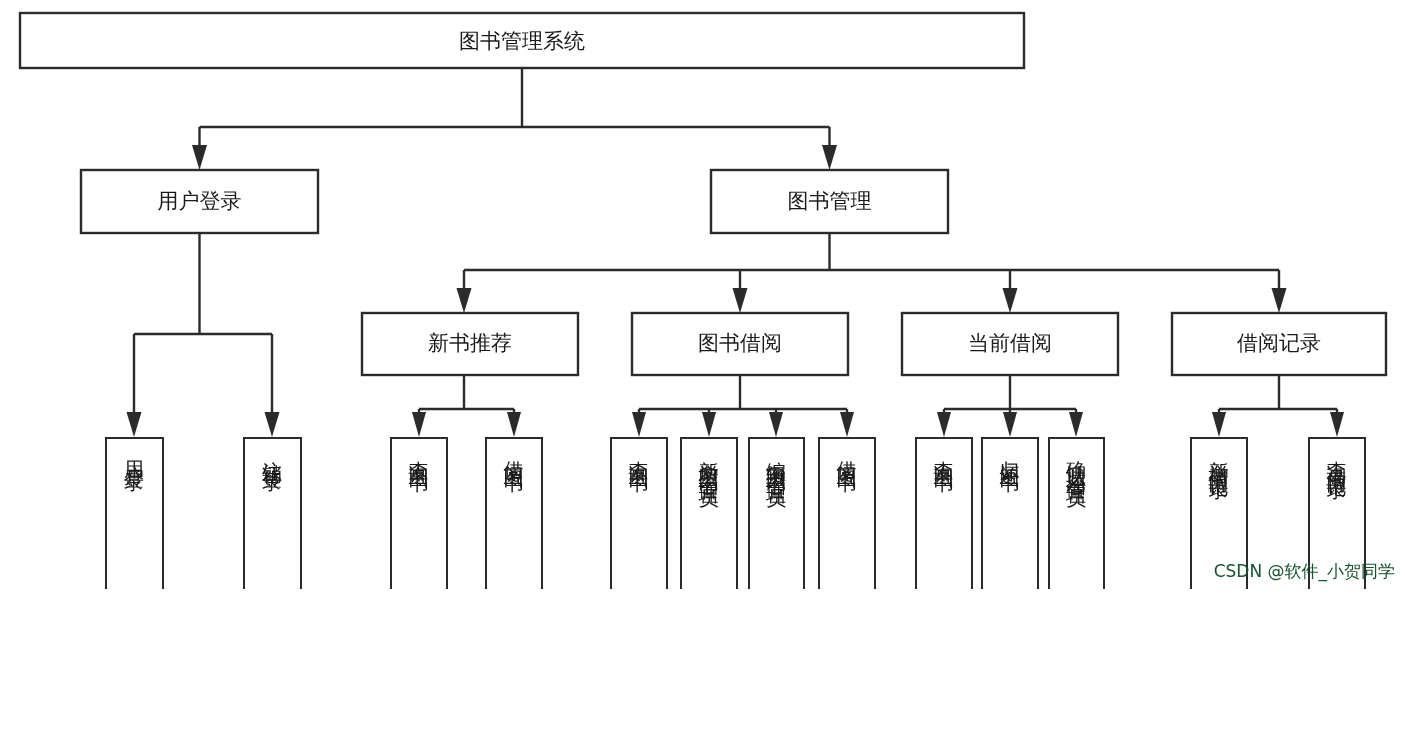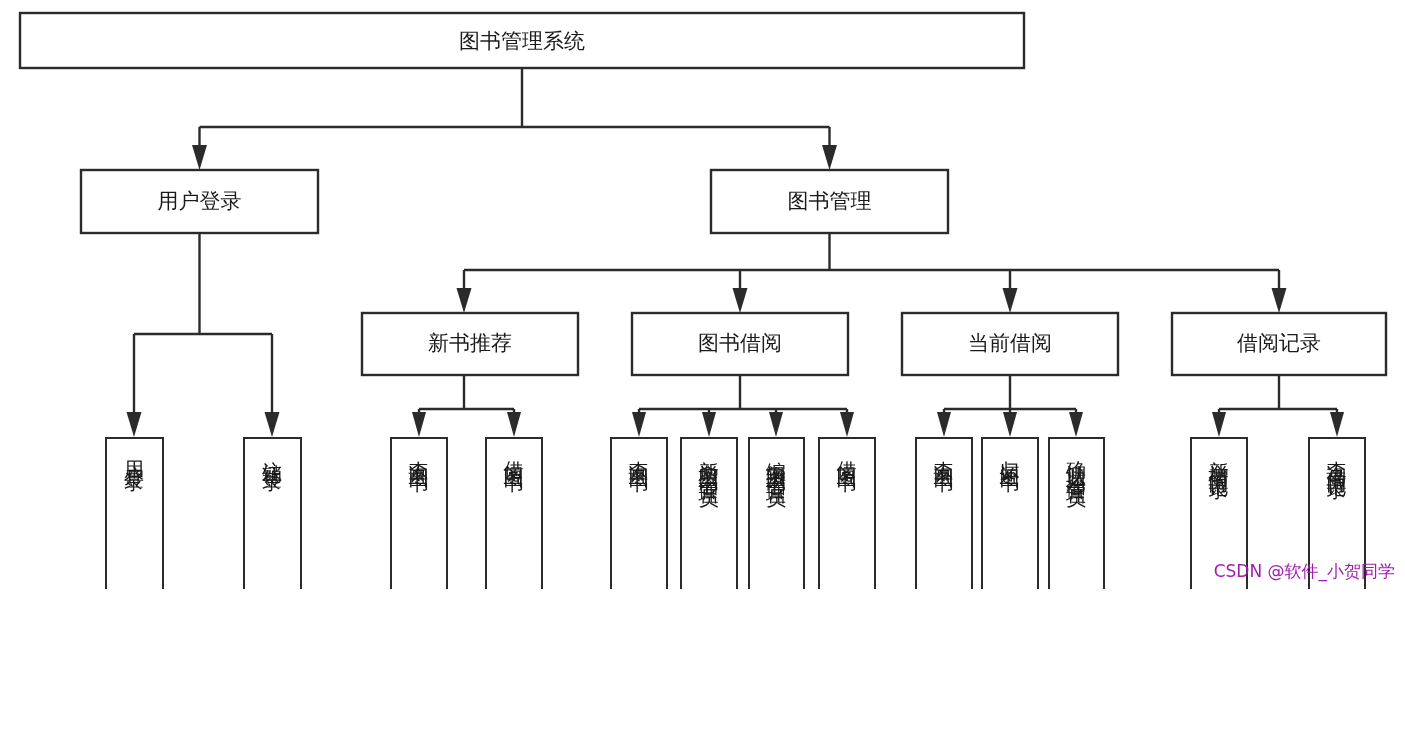--- a/index.html
+++ b/index.html
@@ -66,21 +66,21 @@
     color: #1a1a1a;
     white-space: nowrap;
     padding-top: 6px;
   }
   .watermark {
     position: absolute;
     right: 10px;
     bottom: 6px;
     font-family: "DejaVu Sans", "Liberation Sans", sans-serif;
     font-size: 17px;
-    color: #a21caf;
+    color: #14532d;
     white-space: nowrap;
     pointer-events: none;
   }
 </style>
 </head>
 <body>
 
 <div id="diagram-root">
 
   <svg id="flowchart" viewBox="0 0 1405 747" xmlns="http://www.w3.org/2000/svg">

